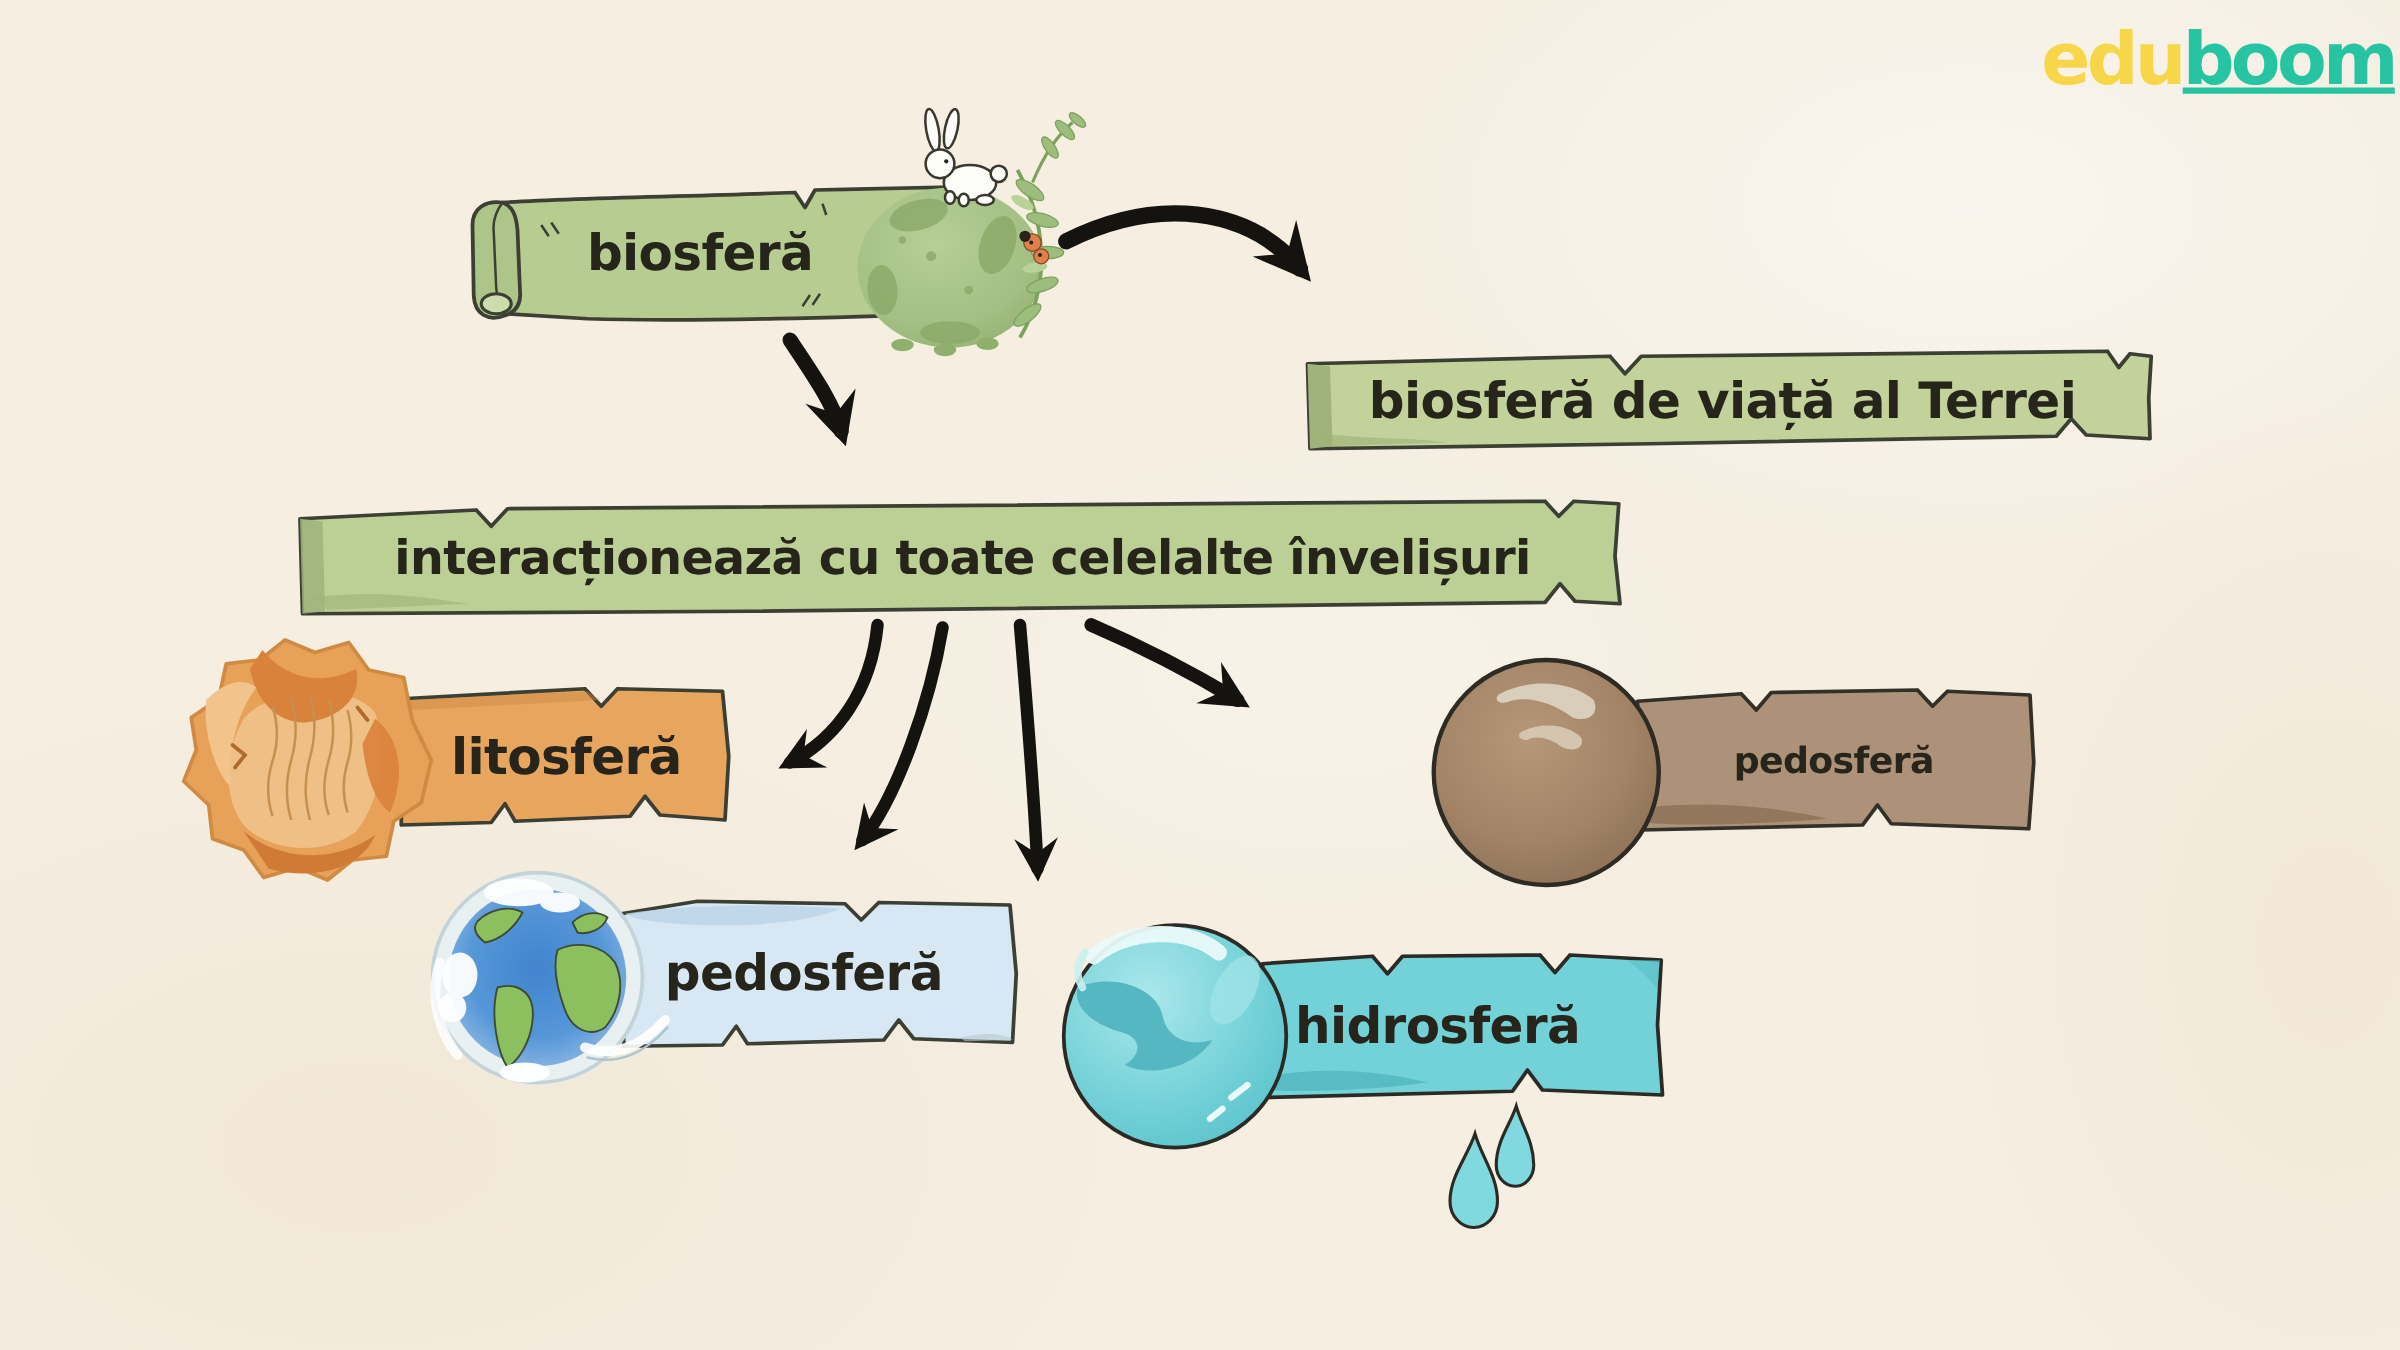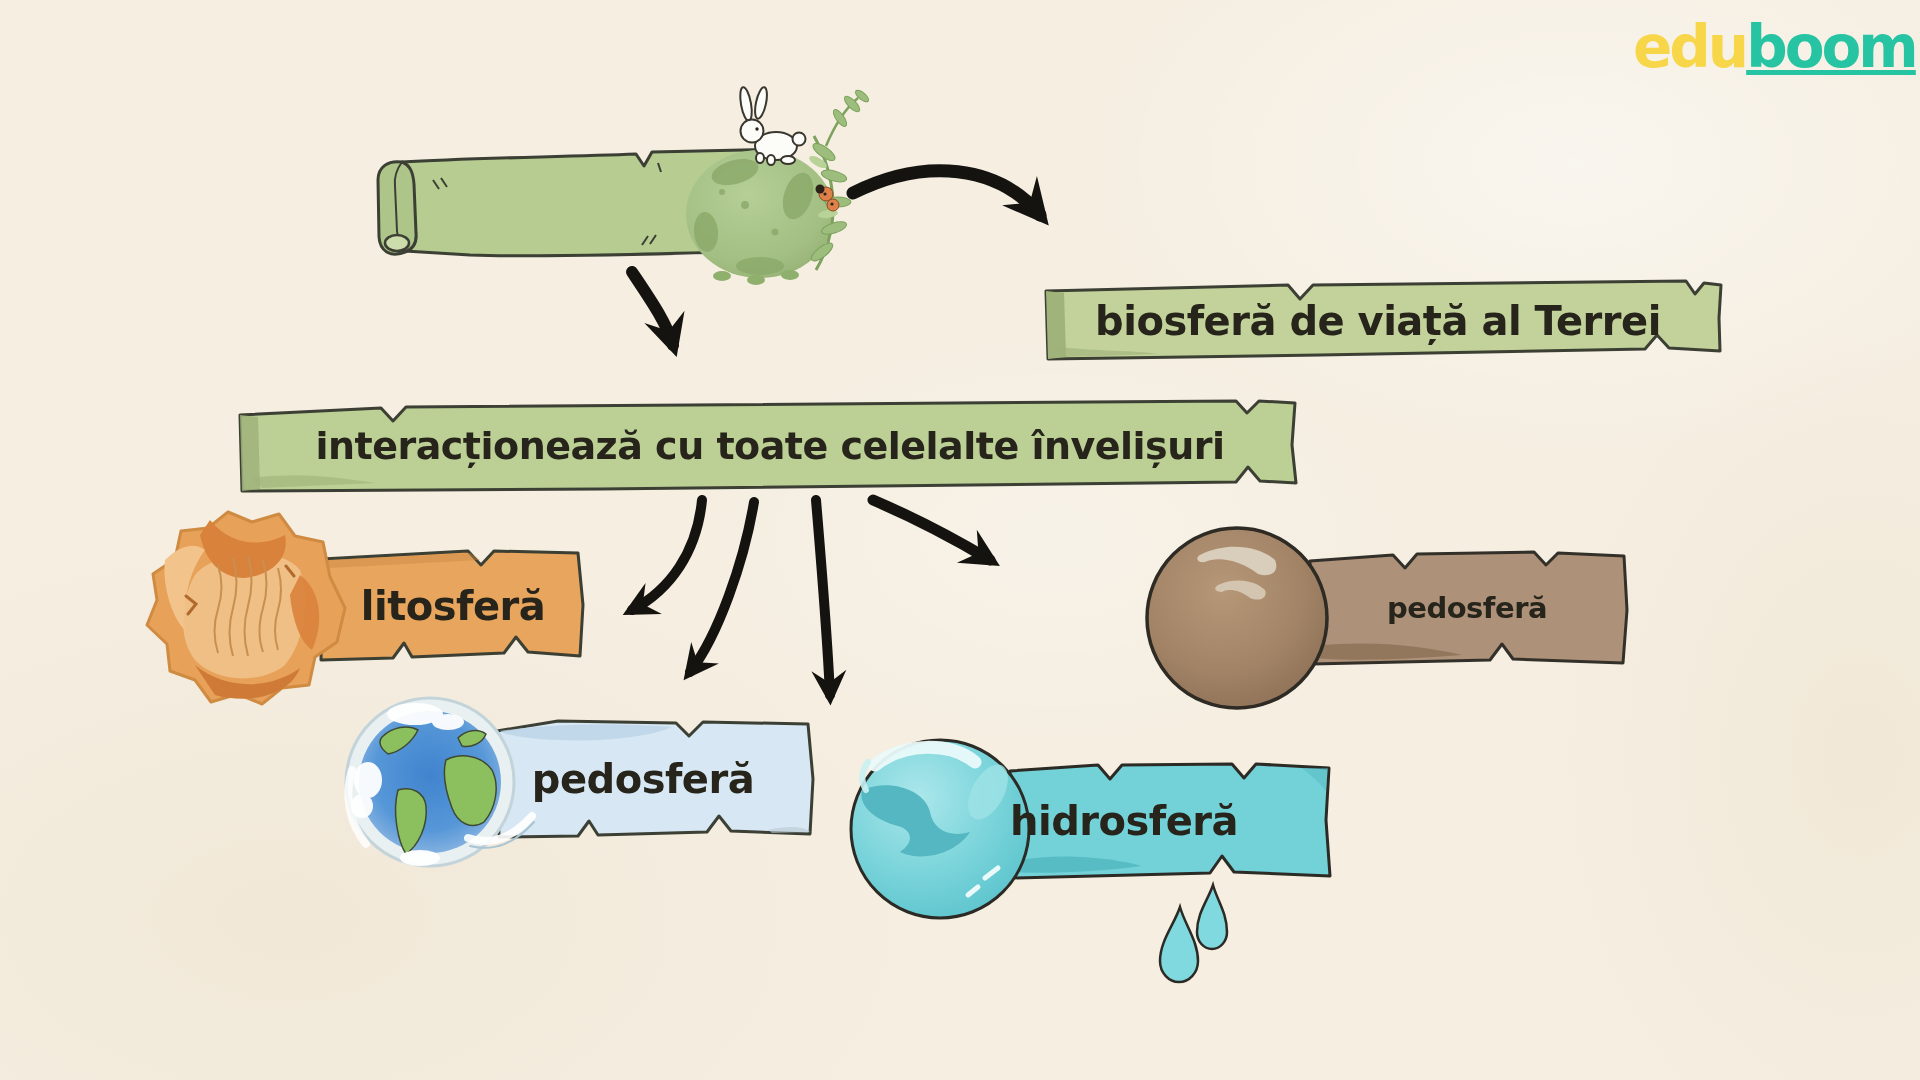--- a/index.html
+++ b/index.html
@@ -17,21 +17,21 @@
   .lbl{
     position:absolute;display:flex;align-items:center;justify-content:center;
     color:#26241b;font-weight:700;white-space:nowrap;letter-spacing:-0.5px;
     pointer-events:none;
   }
   .lbl-biosfera      {left:430px; top:173px; width:260px;  height:60px; font-size:40px;}
   .lbl-invelisul     {left:1058px;top:291px; width:640px;  height:60px; font-size:40px;}
   .lbl-interactioneaza{left:250px;top:416px; width:1040px; height:60px; font-size:38px;}
   .lbl-litosfera     {left:323px; top:576px; width:260px;  height:60px; font-size:40px;}
   .lbl-atmosfera     {left:513px; top:749px; width:260px;  height:60px; font-size:40px;}
-  .lbl-hidrosfera    {left:994px;top:791px; width:260px;  height:60px; font-size:40px;}
+  .lbl-hidrosfera    {left:1020px;top:791px; width:260px;  height:60px; font-size:40px;}
   .lbl-pedosfera     {left:1337px;top:578px; width:260px;  height:60px; font-size:29px;}
   .logo{
     position:absolute;left:1633px;top:18px;font-size:58px;font-weight:700;
     letter-spacing:-3px;line-height:1;white-space:nowrap;
   }
   .logo .p1{color:#f7d64a;}
   .logo .p2{color:#26c4a3;text-decoration:underline;}
 </style>
 </head>
 <body>
@@ -232,20 +232,21 @@
       <circle cx="757" cy="129" r="1.7" fill="#2a2118" stroke="none"></circle>
     </g>
   </g>
 
   <g fill="#7fd9de" stroke="#2c2a24" stroke-width="2.5">
     <path d="M1180,907 C1185,925 1198,941 1198,961 A19,21 0 1,1 1160,961 C1160,941 1174,925 1180,907 Z"></path>
     <path d="M1213,885 C1217,900 1227,913 1227,932 A15,17 0 1,1 1197,932 C1197,913 1208,900 1213,885 Z"></path>
   </g>
 </svg>
 
+<div class="lbl lbl-biosfera">biosferă</div>
 <div class="lbl lbl-invelisul">biosferă de viață al Terrei</div>
 <div class="lbl lbl-interactioneaza">interacționează cu toate celelalte învelișuri</div>
 <div class="lbl lbl-litosfera">litosferă</div>
 <div class="lbl lbl-atmosfera">pedosferă</div>
 <div class="lbl lbl-hidrosfera">hidrosferă</div>
 <div class="lbl lbl-pedosfera">pedosferă</div>
 
 <div class="logo">
   <span class="p1">edu</span><span class="p2">boom</span>
 </div>

